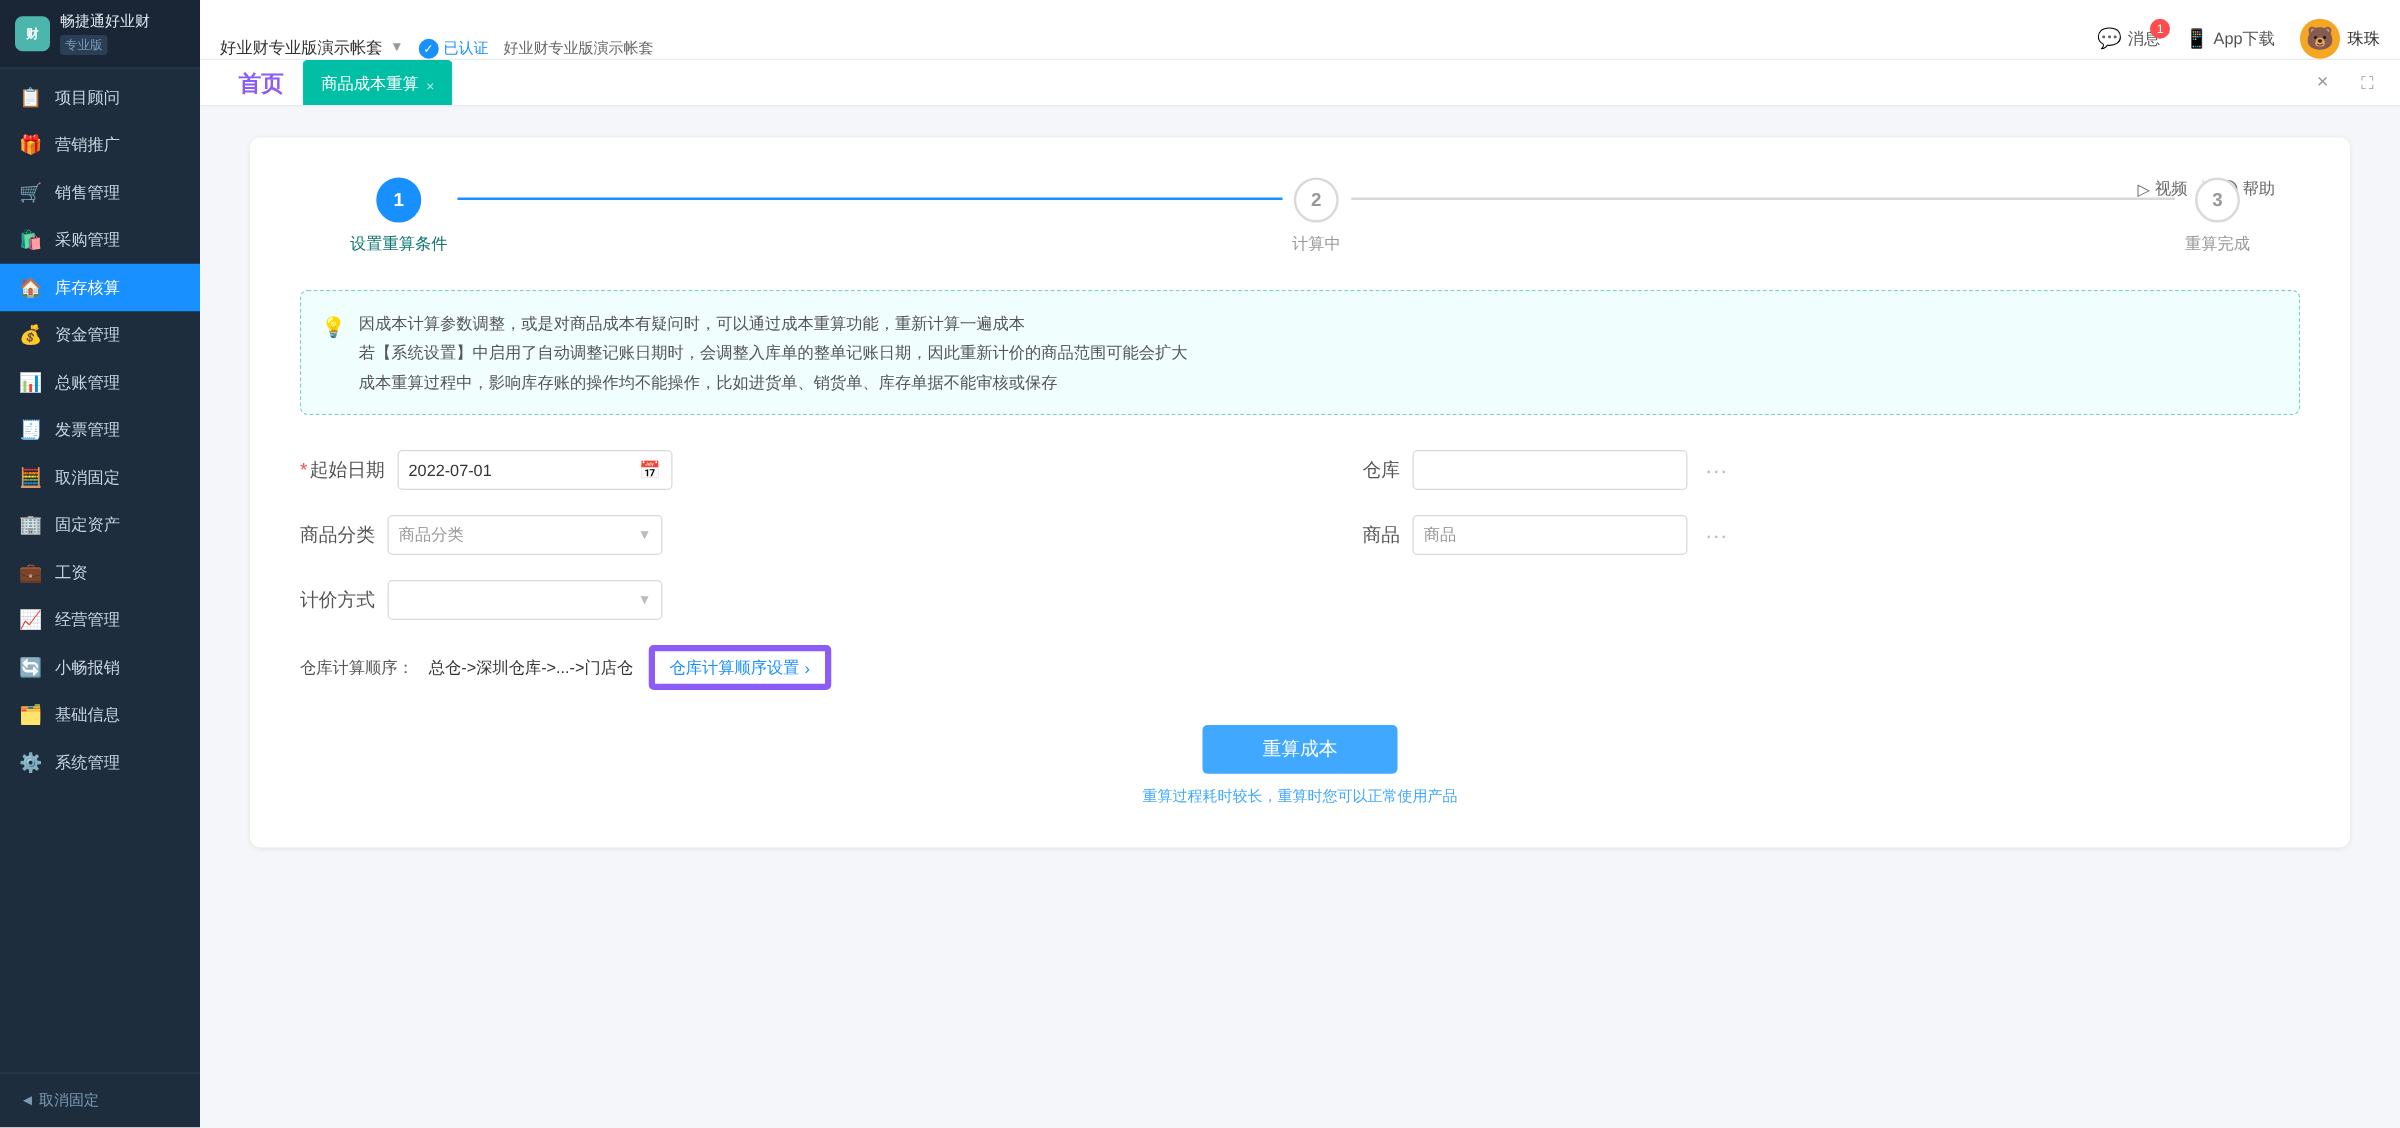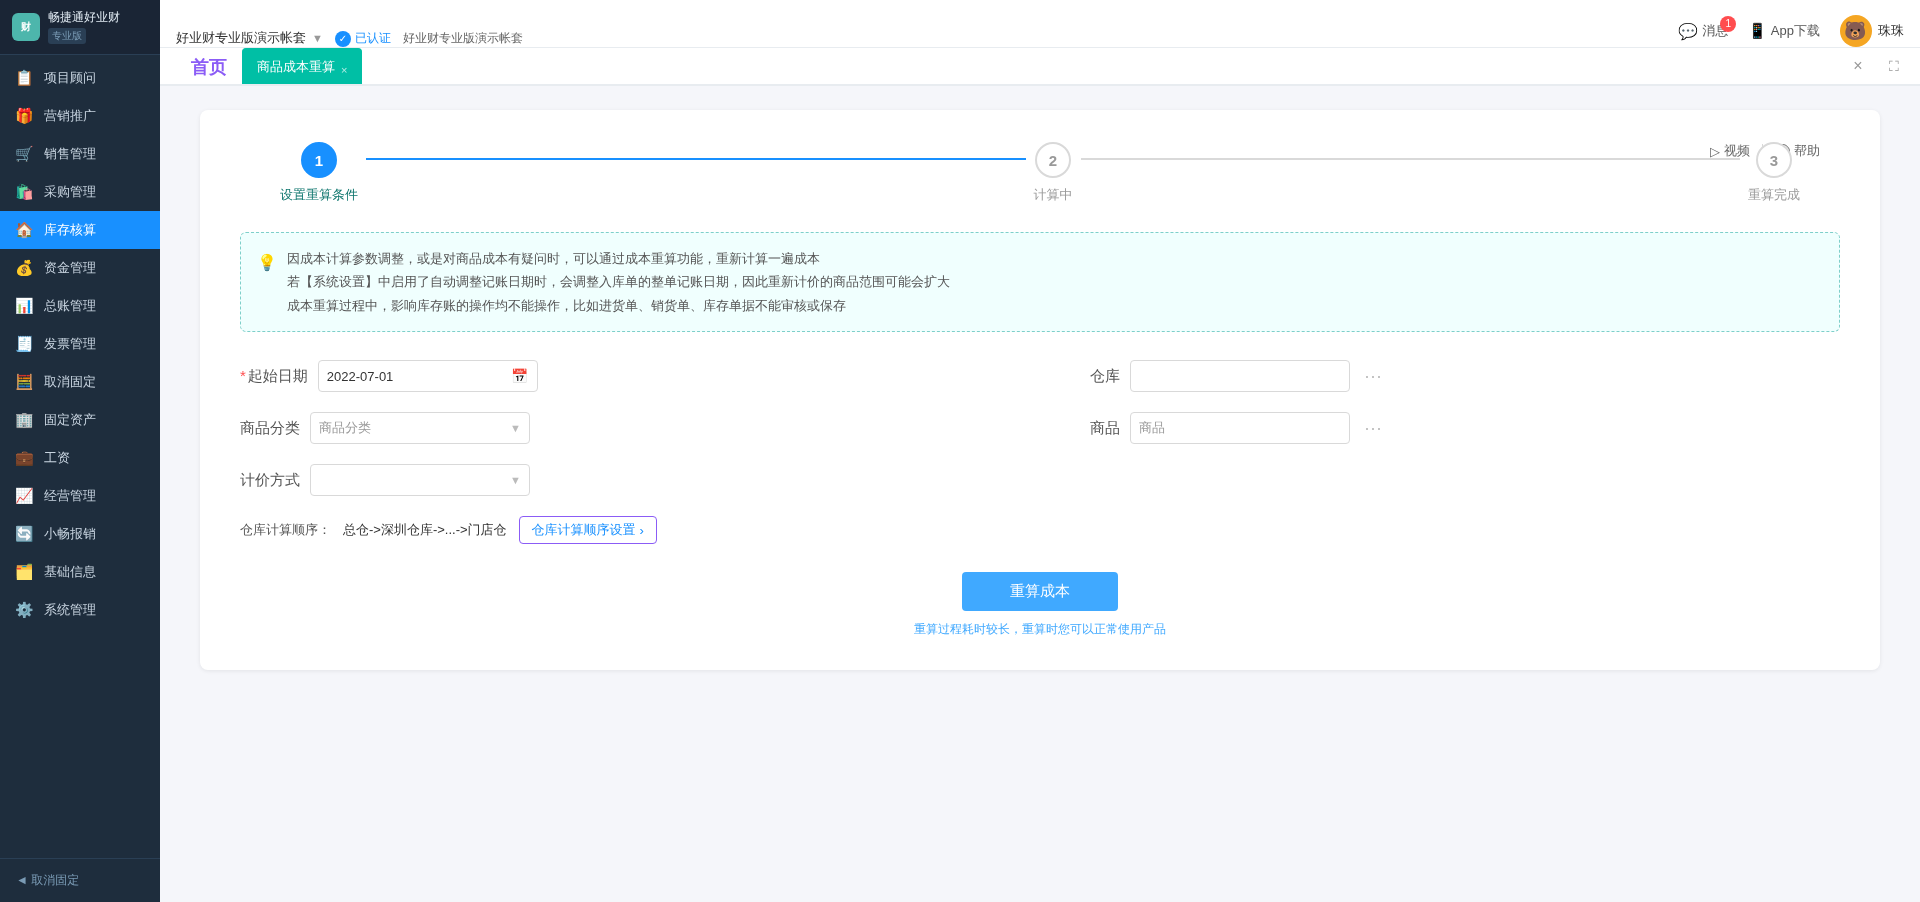--- a/index.html
+++ b/index.html
@@ -401,21 +401,21 @@
       color: #555;
       font-size: 13px;
       white-space: nowrap;
     }
     .warehouse-value {
       color: #333;
       font-size: 13px;
     }
     .warehouse-btn {
       background: white;
-      border: 1px solid #8b5cf6;
+      border: 5px solid #8b5cf6;
       color: #1890ff;
       border-radius: 4px;
       padding: 4px 12px;
       font-size: 13px;
       cursor: pointer;
       display: flex;
       align-items: center;
       gap: 4px;
     }
 

